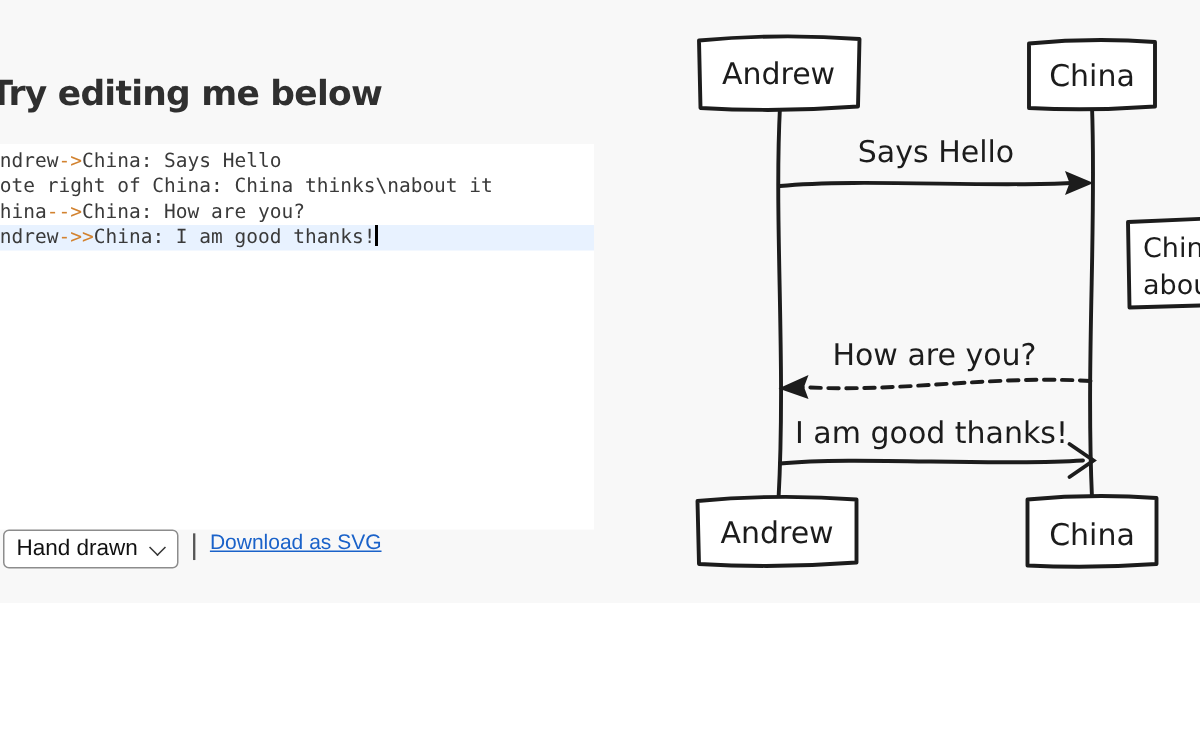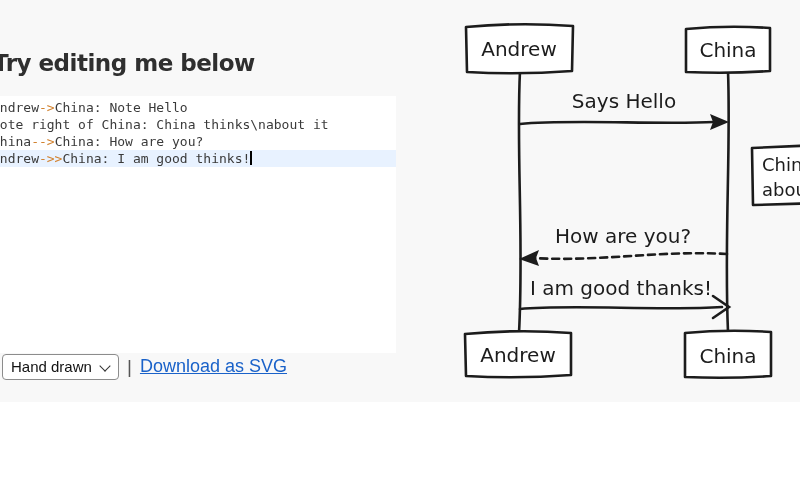--- a/index.html
+++ b/index.html
@@ -29,36 +29,36 @@
   }
   .cm-line.active { background:#e8f2ff; }
   .tok-op { color:#d2822f; }
   .cursor {
     display:inline-block; width:2px; height:14px; background:#000;
     vertical-align:-2px; text-indent:0;
   }
   
   .toolbar {
     position:absolute; left:2px; top:353px; height:27px;
-    display:flex; align-items:center; gap:8px;
+    display:flex; align-items:flex-start; gap:8px;
   }
   .select-wrap { position:relative; display:inline-block; }
   .select-wrap select {
     -webkit-appearance:none; appearance:none;
     height:26px; padding:2px 26px 3px 8px;
     font-family:"Liberation Sans",sans-serif; font-size:15px; color:#111;
     background:#ffffff; border:1px solid #8c8c8c; border-radius:4px;
   }
   .chev {
     position:absolute; right:10px; top:8px; width:7px; height:7px;
     border-right:1.8px solid #333; border-bottom:1.8px solid #333;
     transform:rotate(45deg); pointer-events:none;
   }
   .sep { font-size:19px; color:#555; }
-  .dl  { font-size:18px; color:#1a62c9; text-decoration:underline; cursor:pointer; }
+  .dl  { font-size:14px; color:#1a62c9; text-decoration:underline; cursor:pointer; }
   
   .diagram { position:absolute; left:440px; top:0; }
   .ink-line { fill:none; stroke:#1c1c1c; stroke-width:2.6; stroke-linecap:round; }
   .ink-dash { stroke-dasharray:7 5; }
   .ink-box  { fill:#ffffff; stroke:#1c1c1c; stroke-width:2.6; stroke-linejoin:round; }
   .ink-fill { fill:#1c1c1c; stroke:none; }
   .hand-txt {
     font-family:"DejaVu Sans",sans-serif; font-size:20px; fill:#1c1c1c;
   }
   .hand-txt.small { font-size:18px; }
@@ -67,24 +67,24 @@
 <body>
 
 <div class="stage">
 
   <div class="panel">
 
     <h1 class="title">Try editing me below</h1>
 
     <div class="editor">
       <div class="cm-lines">
-        <div class="cm-line"><span class="tok">Andrew</span><span class="tok tok-op">-&gt;</span><span class="tok">China: Note Hello</span></div>
+        <div class="cm-line"><span class="tok">Andrew</span><span class="tok tok-op">-&gt;</span><span class="tok">China: Says Hello</span></div>
         <div class="cm-line"><span class="tok">Note right of China: China thinks\nabout it</span></div>
         <div class="cm-line"><span class="tok">China</span><span class="tok tok-op">--&gt;</span><span class="tok">China: How are you?</span></div>
-        <div class="cm-line active"><span class="tok">Andrew</span><span class="tok tok-op">-&gt;&gt;</span><span class="tok">China: I am good thinks!</span><span class="cursor"></span></div>
+        <div class="cm-line active"><span class="tok">Andrew</span><span class="tok tok-op">-&gt;&gt;</span><span class="tok">China: I am good thanks!</span><span class="cursor"></span></div>
       </div>
     </div>
 
     <div class="toolbar">
       <span class="select-wrap">
         <select>
           <option>Hand drawn</option>
         </select>
         <span class="chev"></span>
       </span>

